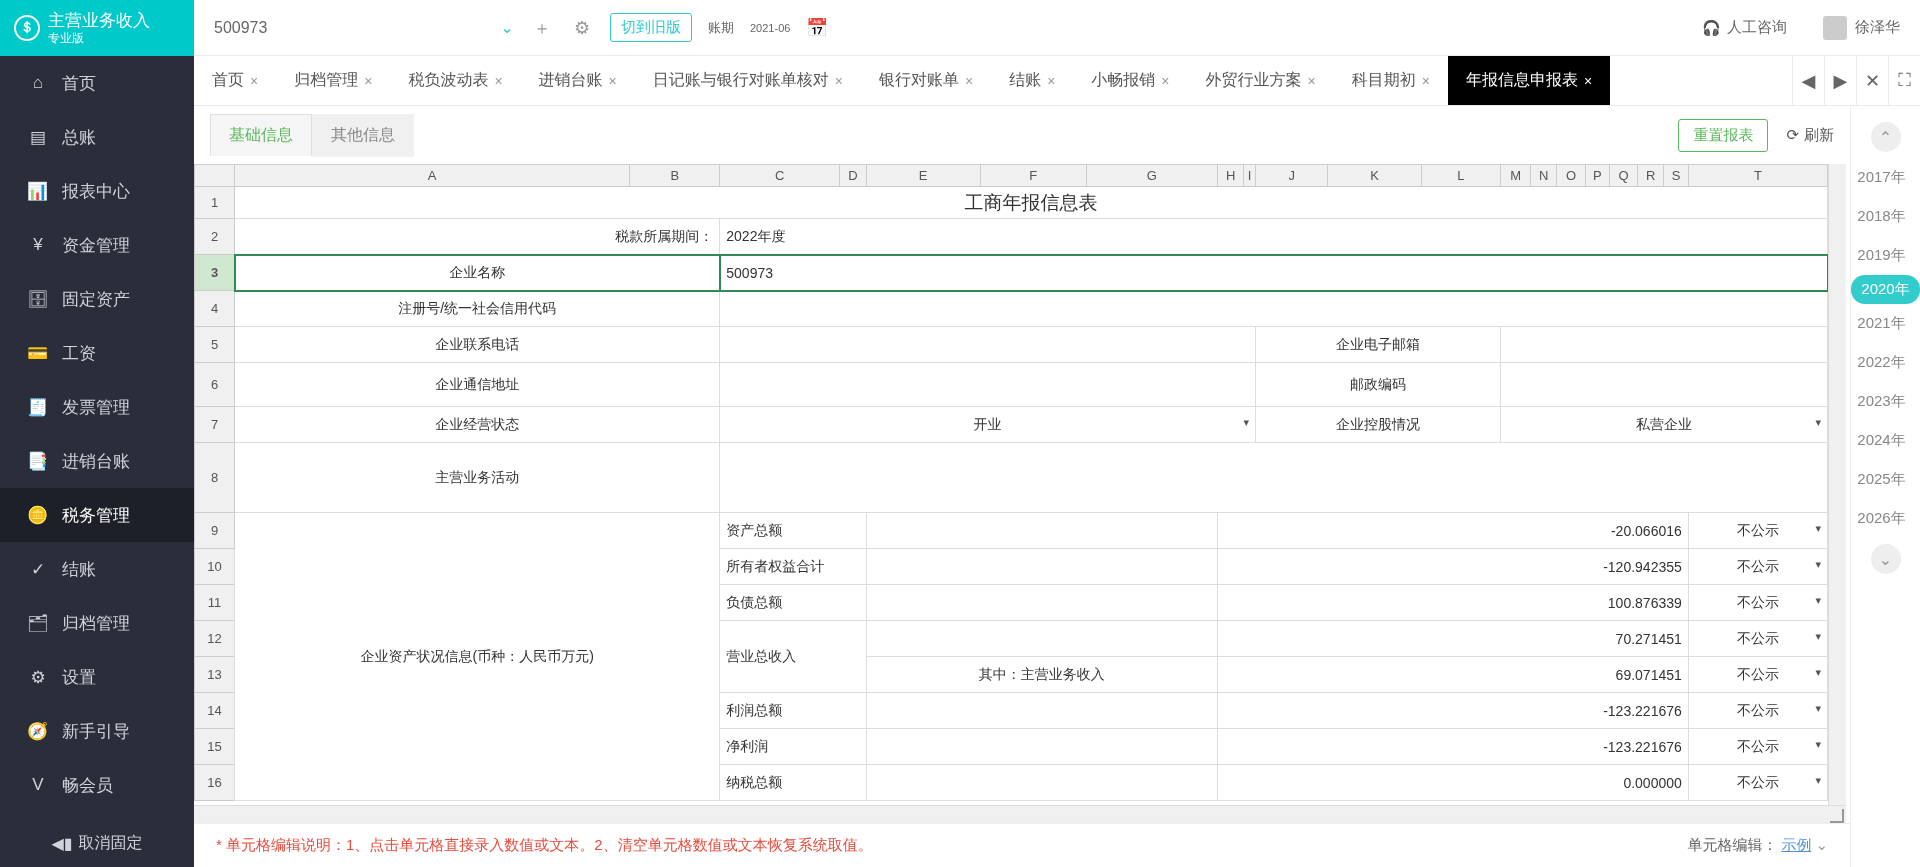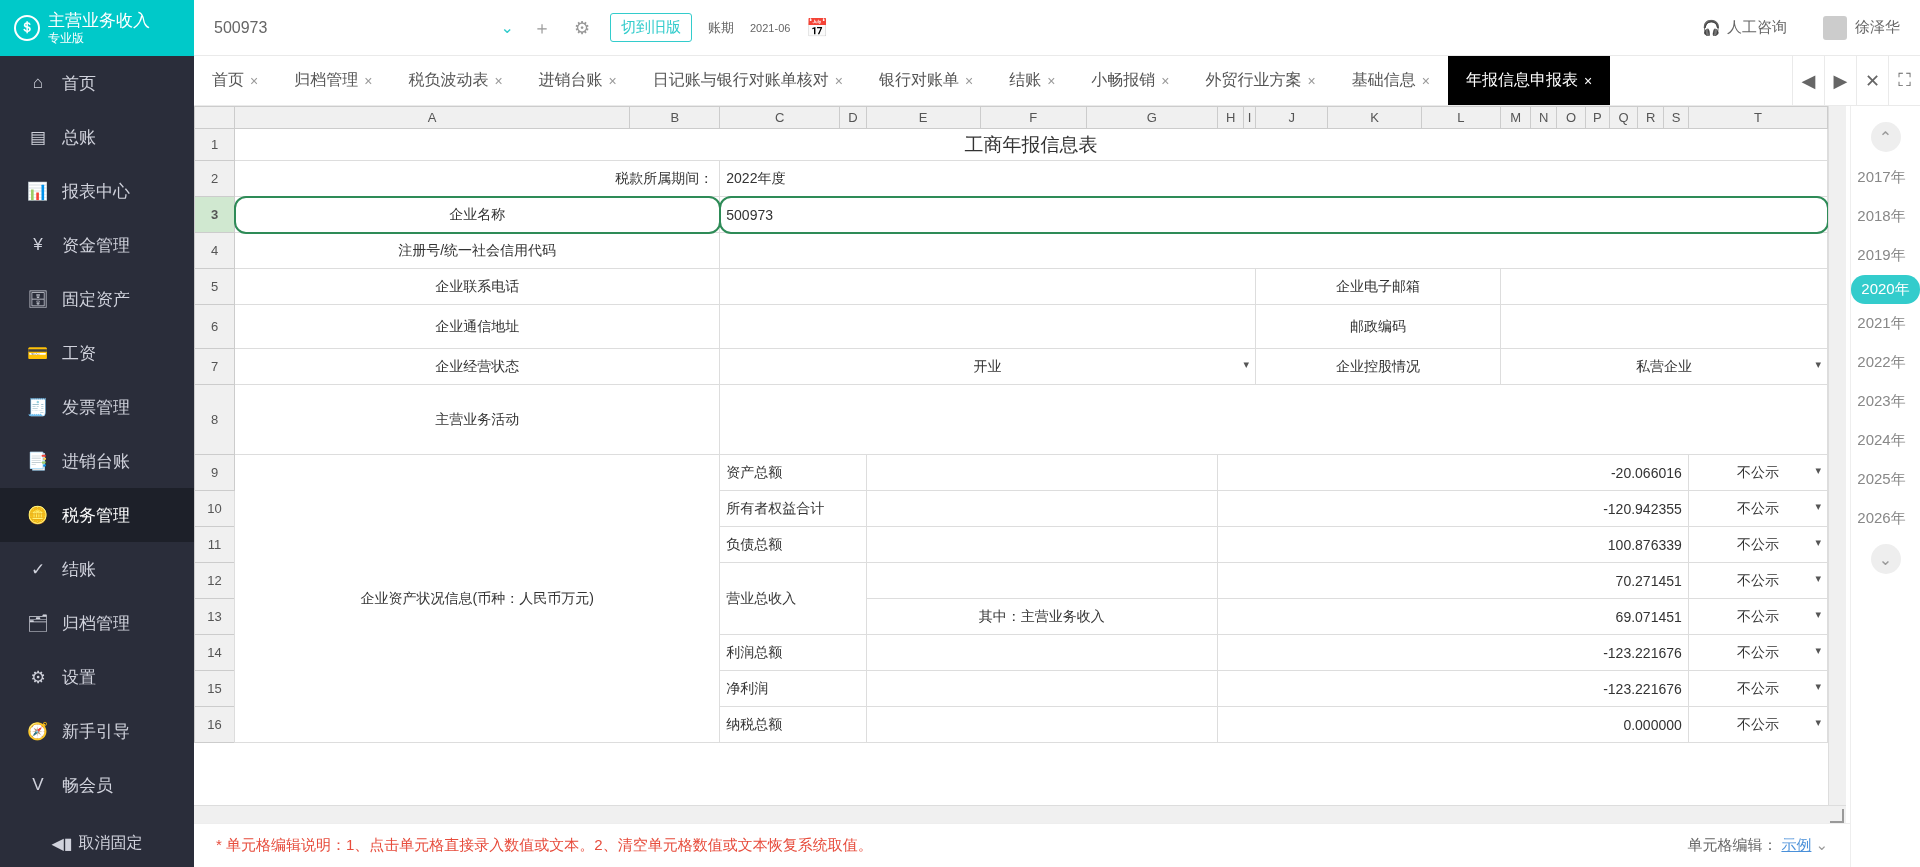--- a/index.html
+++ b/index.html
@@ -60,21 +60,21 @@
 .row-hdr { background: #f0f0f0; border: 1px solid #ccc; text-align: center; width: 40px; font-size: 13px; color: #555; }
 .row-hdr.active { background: #d0e8d0; }
 td.cell { border: 1px solid #ddd; height: 36px; padding: 0 6px; }
 td.lbl { text-align: center; background: #fff; }
 td.title-cell { text-align: center; font-size: 19px; height: 32px; }
 td.val-right { text-align: right; }
 td.sel-cell { text-align: center; position: relative; }
 td.sel-cell::after { content: "▾"; position: absolute; right: 6px; color: #555; font-size: 11px; }
 tr.tall td.cell { height: 70px; }
 tr.med td.cell { height: 44px; }
-.editing-row td.cell { outline: 2px solid #2e8b57; outline-offset: -1px; border-radius: 11px; }
+.editing-row td.cell { outline: 2px solid #2e8b57; outline-offset: -1px; }
 .v-scroll-stub { width: 18px; background: #f0f0f0; border-left: 1px solid #ddd; }
 
 .h-scroll { height: 18px; background: #f0f0f0; border-top: 1px solid #ddd; margin: 0 4px 0 0; position: relative; }
 .h-scroll::before { content: ""; position: absolute; right: 2px; top: 3px; width: 12px; height: 12px; border-right: 2px solid #999; border-bottom: 2px solid #999; }
 
 .footer-note { height: 44px; display: flex; align-items: center; padding: 0 22px; font-size: 15px; color: #e74c3c; border-top: 1px solid #eee; }
 .footer-right { margin-left: auto; color: #666; font-size: 15px; display: flex; gap: 4px; align-items: flex-start; }
 
 
 .year-col { width: 70px; background: #fff; border-left: 1px solid #eee; display: flex; flex-direction: column; align-items: center; padding-top: 10px; gap: 0px; }
@@ -216,36 +216,45 @@
         </div>
         <div class="tab">
           <span>小畅报销</span>
           <span class="tab-close">×</span>
         </div>
         <div class="tab">
           <span>外贸行业方案</span>
           <span class="tab-close">×</span>
         </div>
         <div class="tab">
-          <span>基础信息</span>
+          <span>科目期初</span>
           <span class="tab-close">×</span>
         </div>
         <div class="tab active">
           <span>年报信息申报表</span>
           <span class="tab-close">×</span>
         </div>
       </div>
     <div class="tab-nav first">◀</div>
     <div class="tab-nav">▶</div>
     <div class="tab-nav">✕</div>
     <div class="tab-nav">⛶</div>
   </div>
 
   <div class="content">
     <div class="content-main">
+      <div class="sub-toolbar">
+        <div class="subtab active">基础信息</div>
+        <div class="subtab inactive">其他信息</div>
+        <div class="reset-btn">重置报表</div>
+        <div class="refresh">
+          <span>⟳</span>
+          <span>刷新</span>
+        </div>
+      </div>
 
       <div class="sheet-wrap">
         <div class="sheet">
           <table class="grid">
             <tbody>
                 <tr class="col-hdr">
               <td class="corner"></td>
               <td colspan="2" style="width:90px"><span>A</span></td>
               <td style="width:90px"><span>B</span></td>
               <td style="width:120px"><span>C</span></td>

